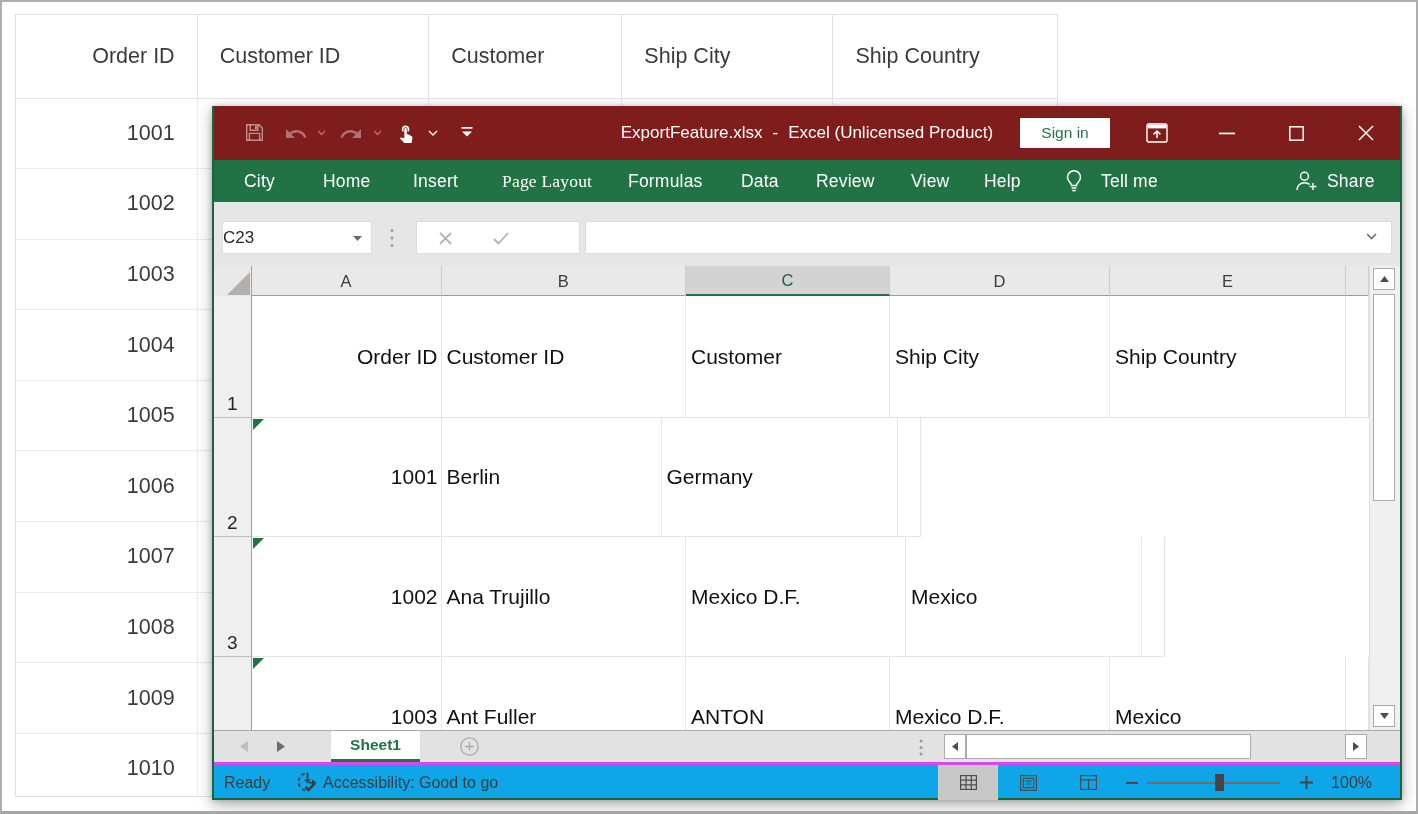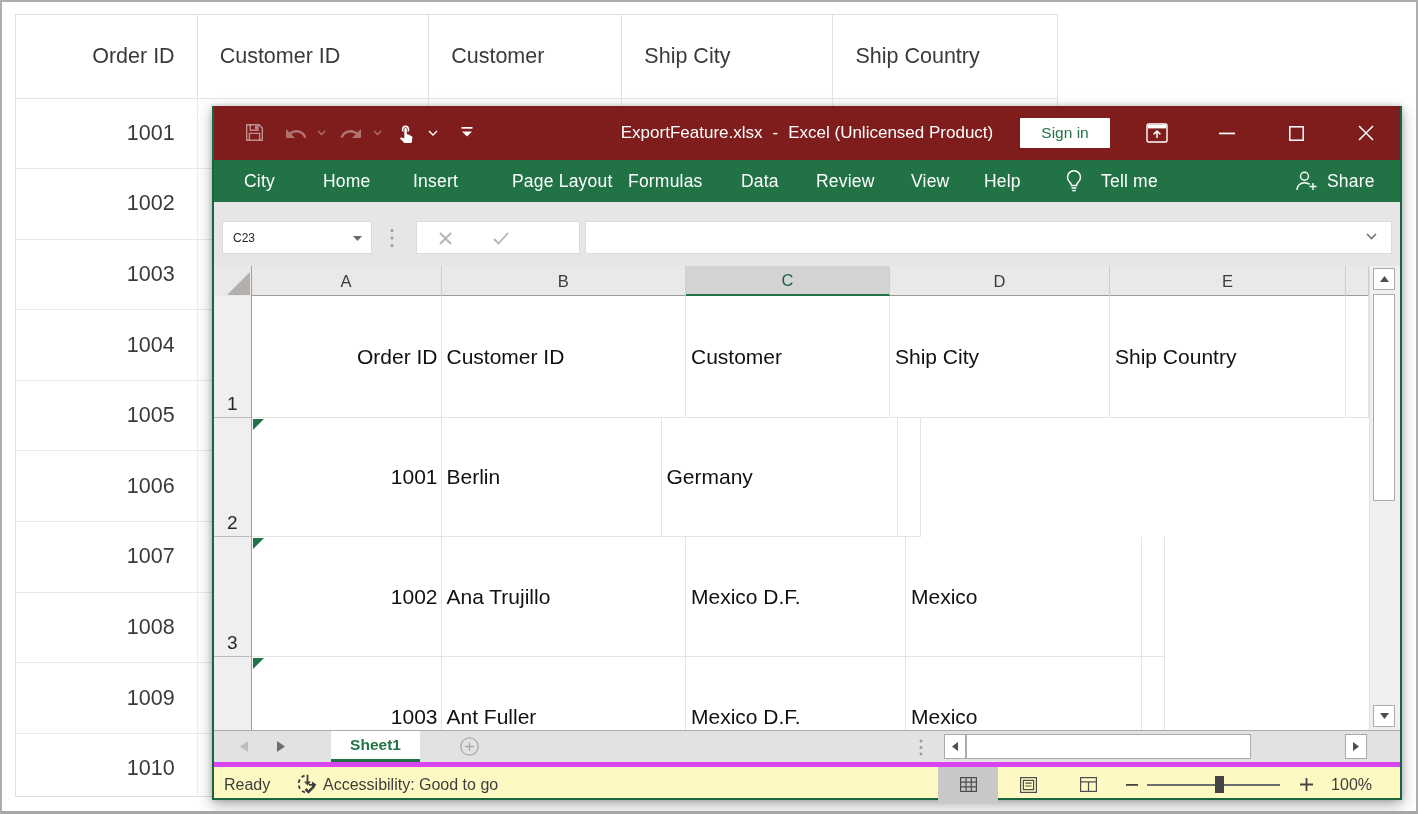--- a/index.html
+++ b/index.html
@@ -23,36 +23,36 @@
 
 .excel { position:absolute; left:212px; top:106px; width:1190px; height:694px; z-index:10;
   border:2px solid #19663c; border-top:none; background:#e6e6e6;
   box-shadow:0 5px 14px rgba(0,0,0,0.32), 0 0 5px rgba(0,0,0,0.18); }
 .titlebar { position:absolute; left:0; top:0; width:1186px; height:54px; background:#7f1d1d; }
 .menubar  { position:absolute; left:0; top:54px; width:1186px; height:42px; background:#217346; }
 .fbar     { position:absolute; left:0; top:96px; width:1186px; height:64px; background:#e6e6e6; }
 .colhdrs  { position:absolute; left:0; top:160px; width:1186px; height:30px; background:#e9e9e9; border-bottom:1px solid #9b9b9b; display:flex; }
 .gridarea { position:absolute; left:0; top:190px; width:1186px; height:434px; background:#fff; overflow:hidden; }
 .tabbar   { position:absolute; left:0; top:624px; width:1186px; height:32px; background:#e2e2e2; border-top:1px solid #ababab; }
-.statusbar{ position:absolute; left:0; top:656px; width:1186px; height:36px; background:#fef9c3; border-top:5px solid #d946ef; }
+.statusbar{ position:absolute; left:0; top:656px; width:1186px; height:36px; background:#0ea5e9; border-top:3px solid #d946ef; }
 
 
 .qat { position:absolute; left:0; top:0; height:54px; }
 .qat svg { position:absolute; }
 .win-title { position:absolute; left:0; top:0; width:1186px; height:54px; display:flex; align-items:center; justify-content:center; color:#fff; font-size:17px; }
 .win-title .dash { margin:0 10px; }
 .signin { position:absolute; left:806px; top:12px; width:90px; height:30px; background:#fff; color:#217346; font-size:15.5px; display:flex; align-items:center; justify-content:center; border-radius:1px; }
 .wbtn { position:absolute; top:0; height:54px; width:46px; display:flex; align-items:center; justify-content:center; }
 
 
 .menubar .mitem { position:absolute; top:0; height:42px; display:flex; align-items:center; color:#fff; font-size:17.5px; letter-spacing:0.2px; }
 
 
 .namebox { position:absolute; left:8px; top:19px; width:150px; height:33px; background:#fff; border:1px solid #dcdcdc; display:flex; align-items:center; }
-.namebox .nb-text { padding-left:10px; font-size:12px; color:#262626; }
+.namebox .nb-text { font-size:17px; color:#262626; }
 .namebox .nb-arrow { position:absolute; right:9px; top:14px; }
 .fdots { position:absolute; left:176px; top:26px; }
 .fbtns { position:absolute; left:202px; top:19px; width:164px; height:33px; background:#fff; border:1px solid #dcdcdc; }
 .finput { position:absolute; left:371px; top:19px; width:807px; height:33px; background:#fff; border:1px solid #dcdcdc; }
 .fx-label { position:absolute; left:134px; top:3px; font-family:Liberation Sans, sans-serif; font-style:italic; font-size:17px; color:#b91c1c;margin-top:48px; }
 .fchev { position:absolute; right:14px; top:11px; }
 
 
 .ch { height:30px; border-right:1px solid #cdcdcd; display:flex; align-items:center; justify-content:center; font-size:16.5px; color:#3c3c3c; }
 .ch.corner { border-right:1px solid #9e9e9e; position:relative; background:#e9e9e9; }
@@ -242,21 +242,21 @@
   <div class="menubar">
     <div class="mitem" style="left:30px;">
         <span>City</span>
       </div>
     <div class="mitem" style="left:109px;">
         <span>Home</span>
       </div>
     <div class="mitem" style="left:199px;">
         <span>Insert</span>
       </div>
-    <div class="mitem" style="left:298px;">
+    <div class="mitem" style="left:288px;font-family:Liberation Serif, serif;">
         <span>Page Layout</span>
       </div>
     <div class="mitem" style="left:414px;">
         <span>Formulas</span>
       </div>
     <div class="mitem" style="left:527px;">
         <span>Data</span>
       </div>
     <div class="mitem" style="left:602px;">
         <span>Review</span>
@@ -396,20 +396,23 @@
         </div>
       <div class="cell sliver chw6"></div>
     </div>
     <div class="srow" style="height:120px;">
       <div class="rowhdr" style="align-items:center;"></div>
       <div class="cell num chw1">
           <span>1003</span>
         </div>
       <div class="cell chw2">
           <span>Ant Fuller</span>
+        </div>
+      <div class="cell chw3">
+          <span>ANTON</span>
         </div>
       <div class="cell chw4">
           <span>Mexico D.F.</span>
         </div>
       <div class="cell chw5">
           <span>Mexico</span>
         </div>
       <div class="cell sliver chw6"></div>
     </div>
     <svg class="flag" style="left:38.5px;top:123px;" width="11" height="11" viewBox="0 0 11 11">

